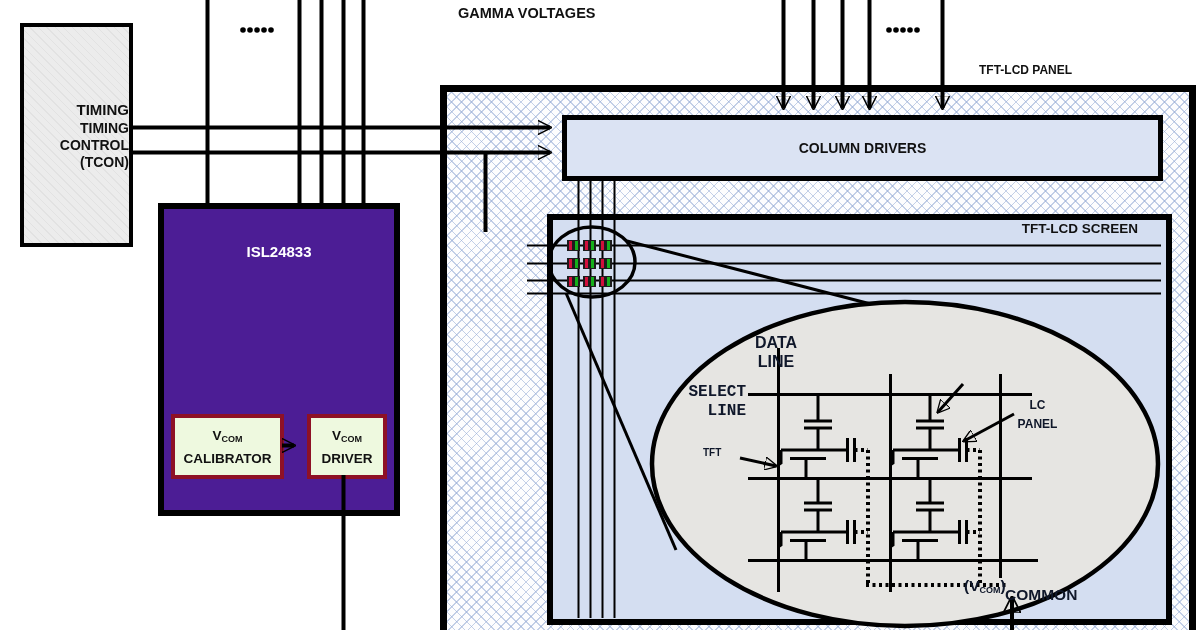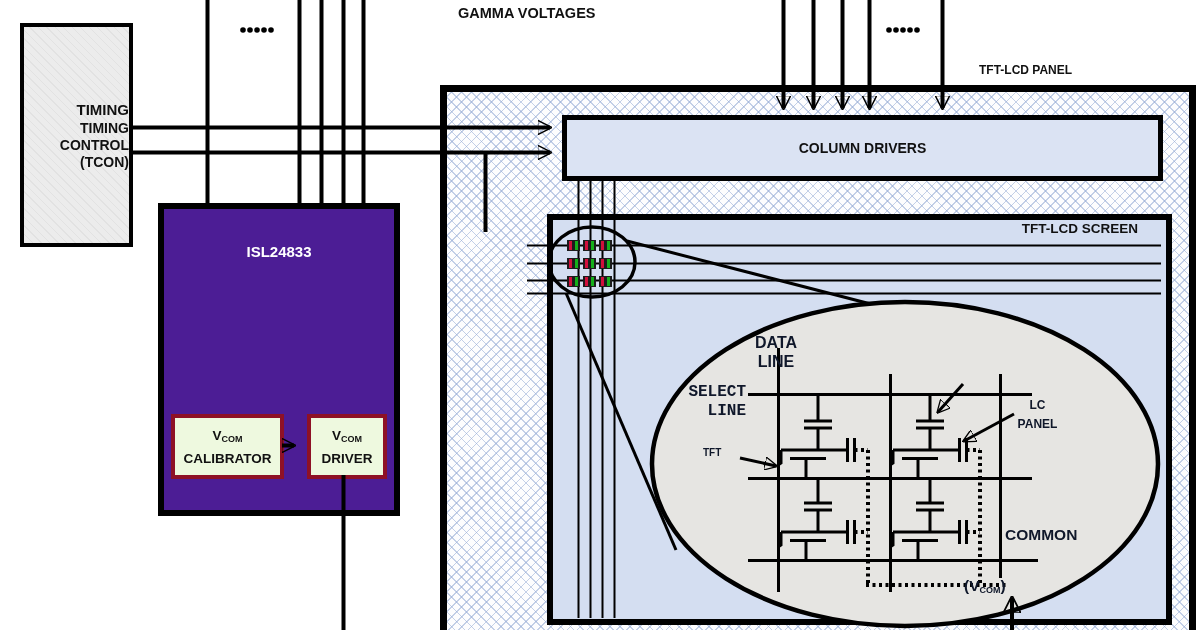--- a/index.html
+++ b/index.html
@@ -50,21 +50,21 @@
   #tcon-l1{font-size:15px;line-height:20px;}
   .tcon-rest{font-size:14px;line-height:17px;}
 
   
   .elbl{z-index:6;font-weight:bold;color:#0f172a;position:absolute;text-align:center;}
   #data-line-label{left:731px;top:333px;width:90px;font-size:16px;line-height:19px;}
   #storage-label{left:855px;top:333px;width:160px;font-size:16px;line-height:19px;}
   #select-label{left:646px;top:383px;width:100px;text-align:right;font-size:16px;line-height:19px;font-family:Liberation Mono, monospace;}
   #tft-label{left:703px;top:447px;font-size:10px;}
   #lc-label{left:1000px;top:396px;width:75px;font-size:12px;line-height:19px;}
-  #common-label{left:1005px;top:526px;font-size:15.5px;text-align:center;}
+  #common-label{left:1005px;top:586px;font-size:15.5px;text-align:center;}
   #vcom-paren{left:964px;top:577px;font-size:15.5px;text-align:center;}
 
   #wires{position:absolute;left:0;top:0;z-index:4;}
   #wires path,#wires line{fill:none;stroke:#000;}
   .w4{stroke-width:4px;}
   .w3{stroke-width:3px;}
   .w2{stroke-width:2px;}
   .dash{stroke-width:4px;stroke-dasharray:3 3.5;}
 </style>
 </head>

